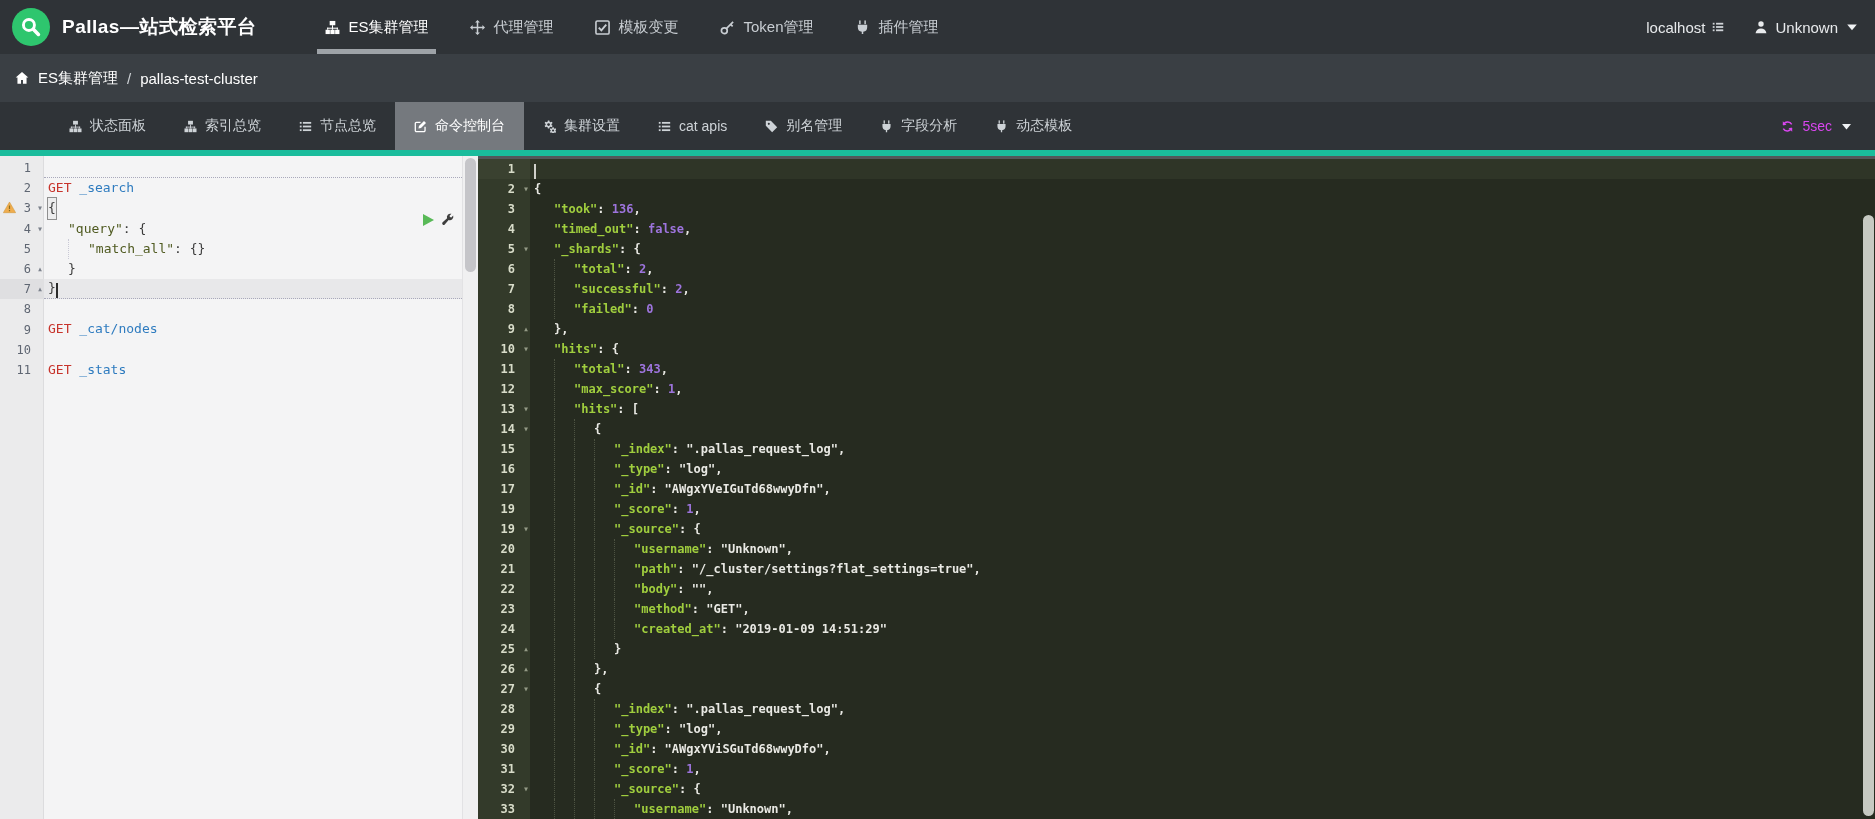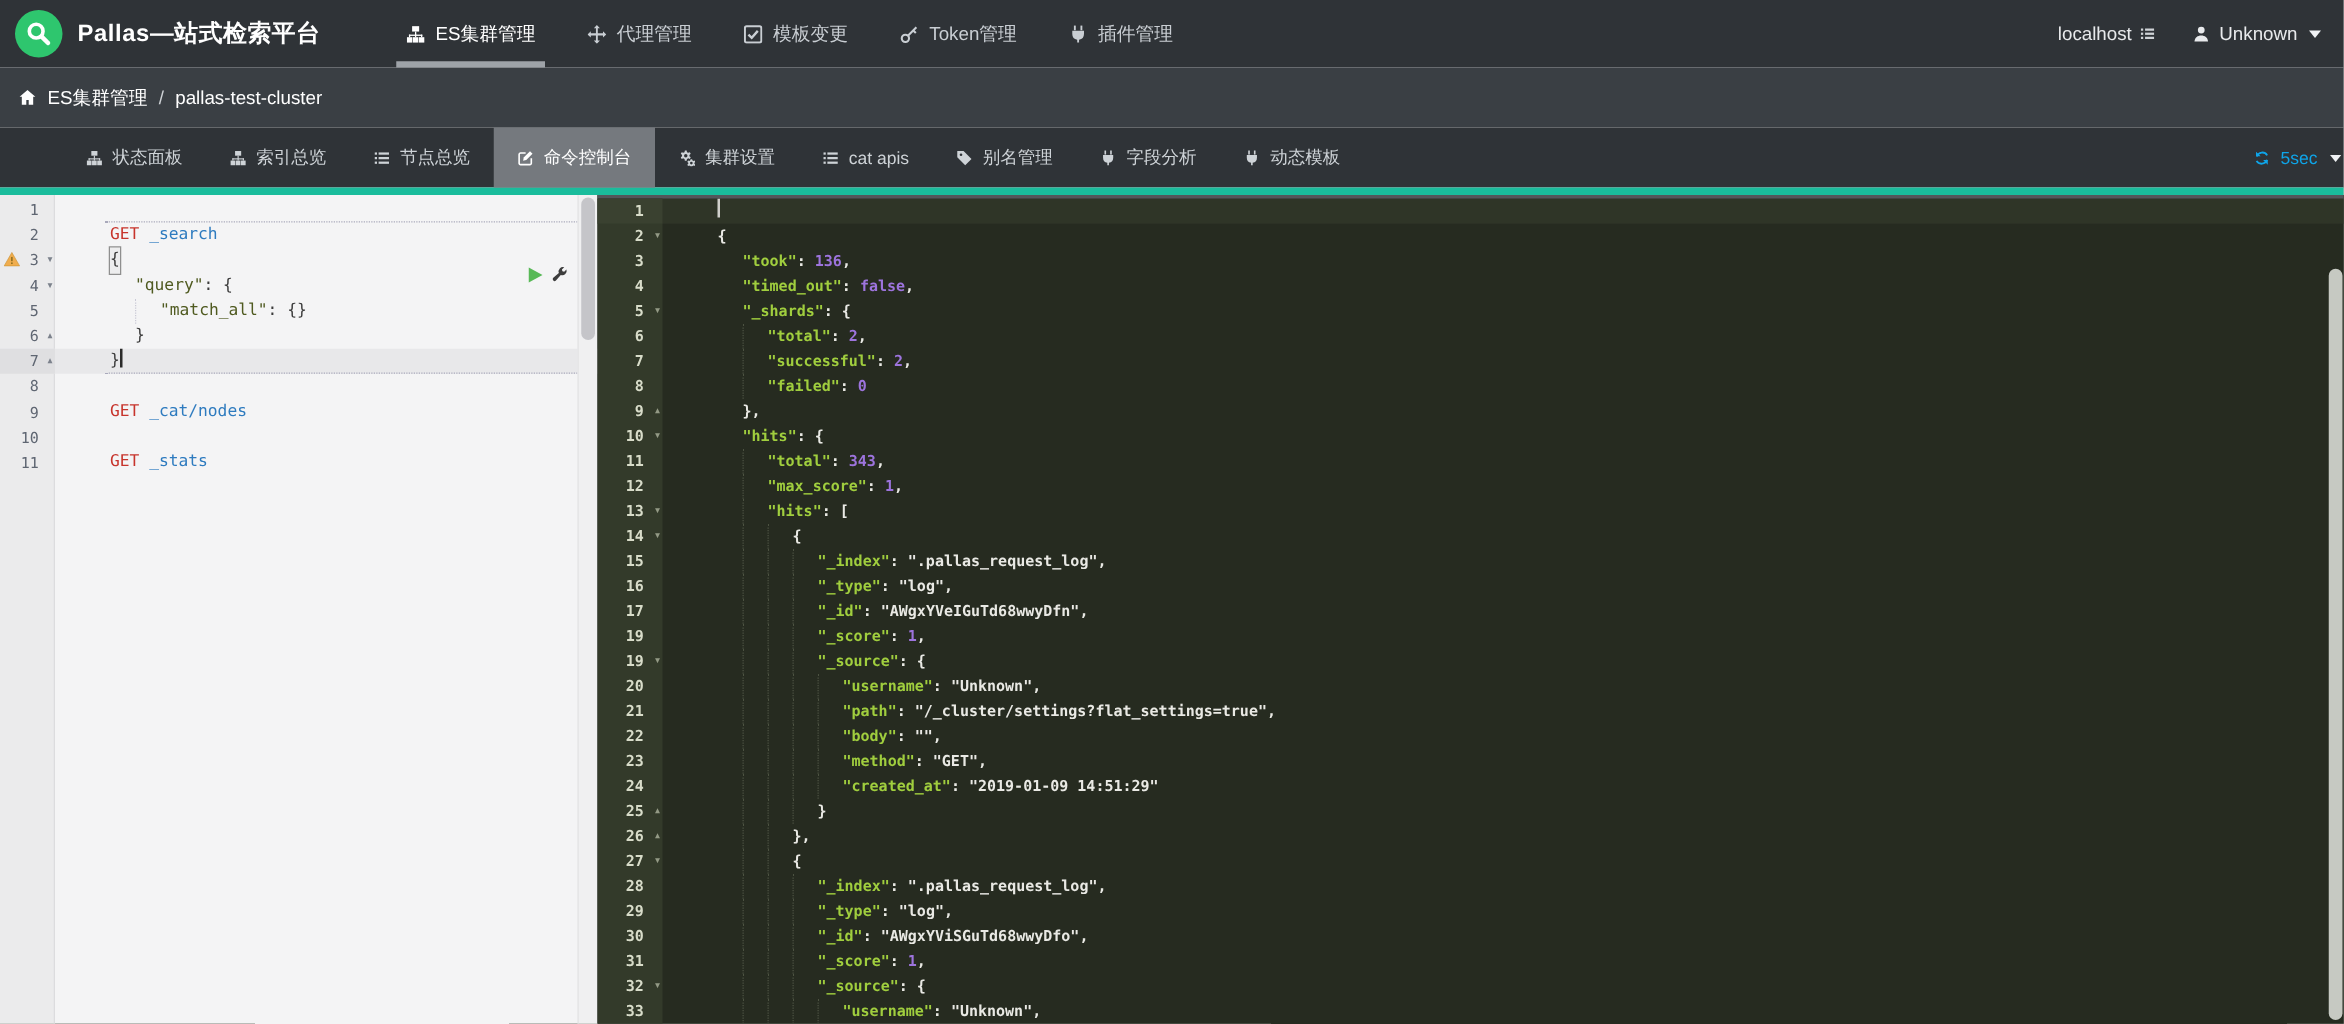--- a/index.html
+++ b/index.html
@@ -54,36 +54,36 @@
   
   .tabbar {
     height:48px; background:#2f3337; display:flex; align-items:stretch;
     color:#ced3d7; font-size:14px; padding-left:50px;
   }
   .tab { display:flex; align-items:center; gap:8px; padding:0 19px; cursor:pointer; }
   .tab .icon { font-size:13px; }
   .tab.active { background:#75797e; color:#ffffff; }
   .tab-right {
     margin-left:auto; display:flex; align-items:center; gap:8px;
-    color:#0ea5e9; font-size:14px; cursor:pointer;
+    padding-right:22px; color:#d946ef; font-size:14px; cursor:pointer;
   }
   .tab-right .icon { font-size:13px; }
 
   .accent-bar { height:6px; background:#1abc9c; }
 
   
   .main { display:flex; height:663px; position:relative; background:#262b20; }
 
   .pane { position:relative; overflow:hidden; }
   .rows { position:relative; }
   .cl { display:flex; align-items:stretch; }
   .gutter { position:relative; flex:none; font-size:12px; }
   .num { position:absolute; right:13px; top:0; }
   .fold { position:absolute; right:1px; top:0; font-size:10px; cursor:pointer; }
-  .content { flex:1; display:flex; align-items:flex-start; position:relative; padding-left:4px;margin-left:40px; }
+  .content { flex:1; display:flex; align-items:flex-end; position:relative; padding-left:4px; }
   .tk { white-space:pre; }
   .gd { flex:none; align-self:stretch; }
   .cursor { display:inline-block; width:2px; height:15px; vertical-align:middle; }
 
   
   .editor {
     width:478px; flex:none; background:#f4f4f5;
     font-family:"DejaVu Sans Mono", monospace; font-size:13px; color:#3c3c3c;
   }
   .editor .gutter-col { position:absolute; left:0; top:0; bottom:0; width:44px; background:#ebebec; border-right:1px solid #dcdcde; }

